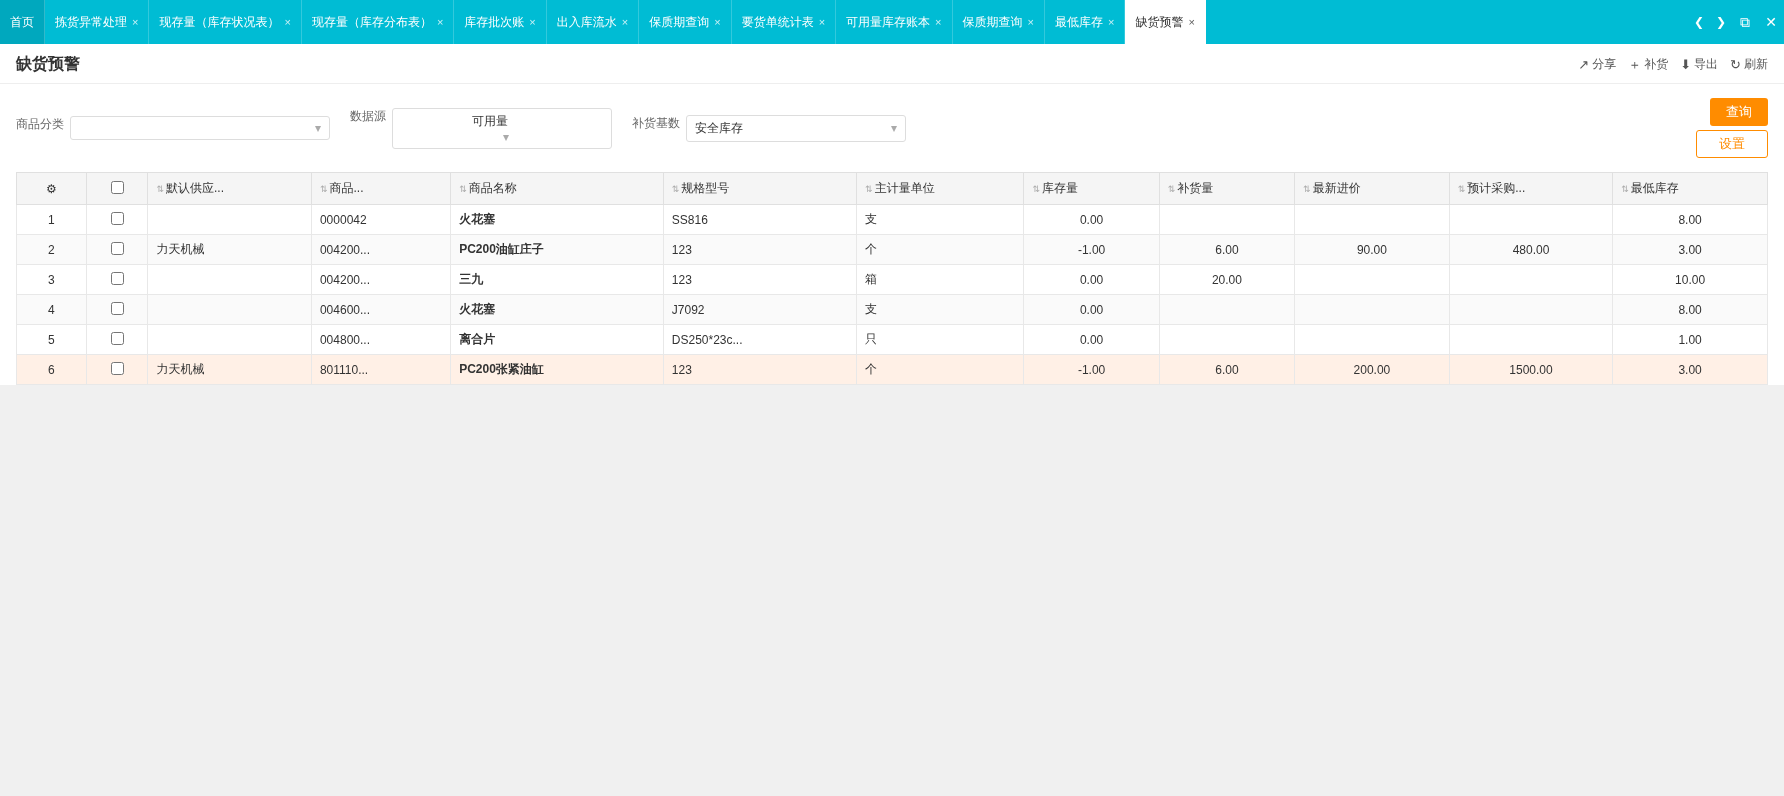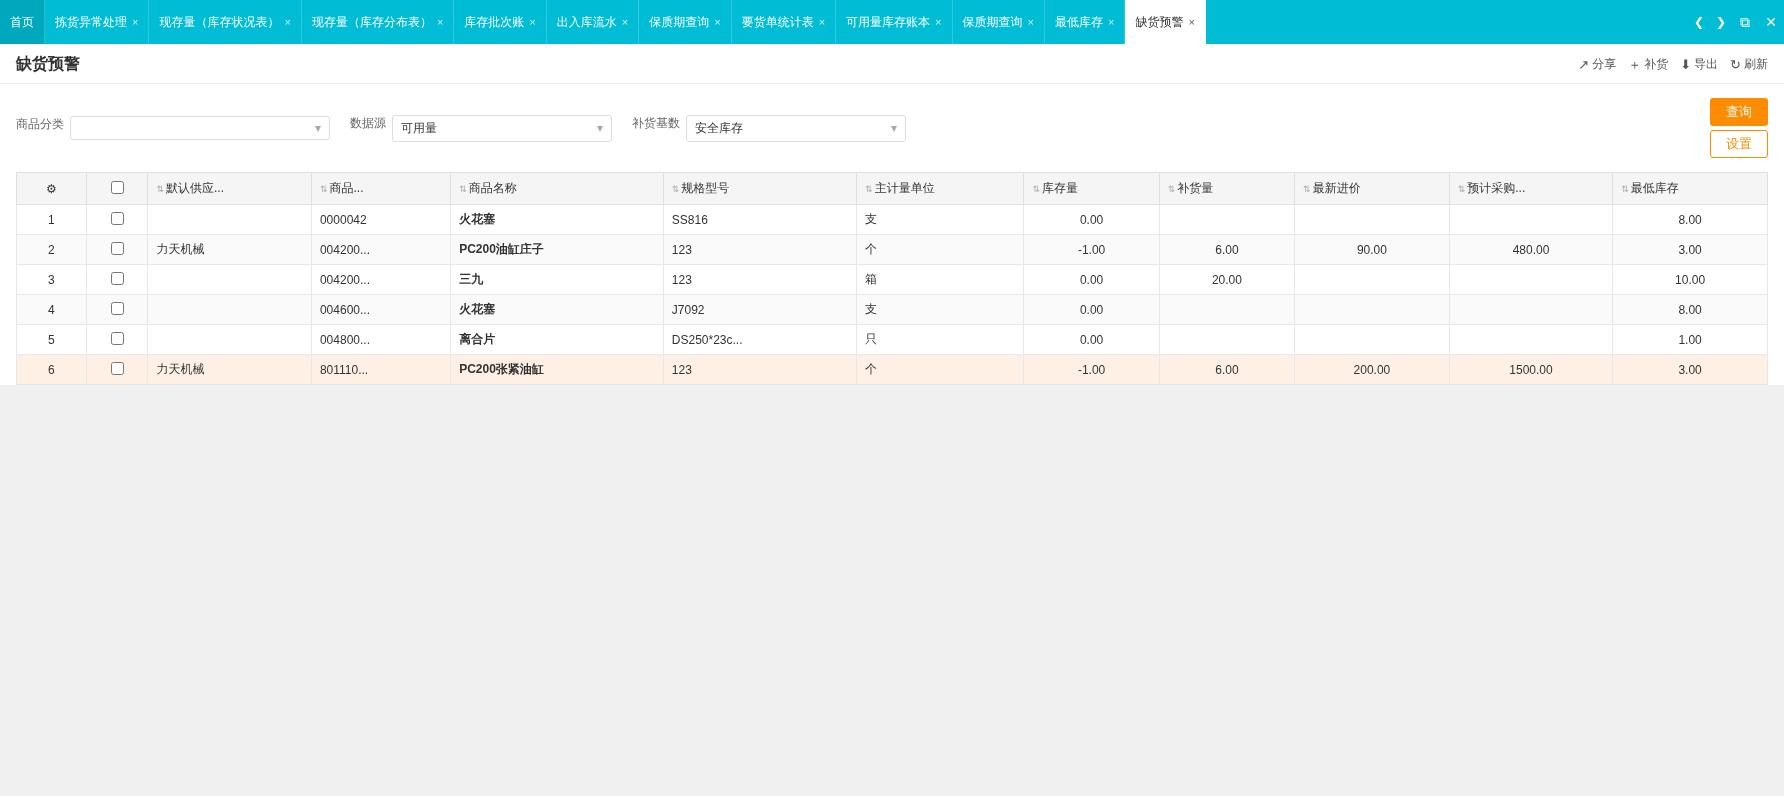--- a/index.html
+++ b/index.html
@@ -149,21 +149,21 @@
       padding: 5px 16px;
       cursor: pointer;
       font-size: 13px;
       margin-left: auto;
     }
     .btn-settings {
       background: #fff;
       color: #ff8c00;
       border: 1px solid #ff8c00;
       border-radius: 3px;
-      padding: 4px 15px;
+      padding: 4px 22px;
       cursor: pointer;
       font-size: 13px;
       margin-left: auto;
     }
     .right-buttons {
       display: flex;
       flex-direction: column;
       gap: 4px;
       margin-left: auto;
     }
@@ -321,21 +321,21 @@
   <div class="filter-area">
     <div class="filter-group">
       <span class="filter-label">商品分类</span>
       <div class="filter-select" style="min-width:260px;">
         <span class="filter-select-value"></span>
         <span class="arrow">▾</span>
       </div>
     </div>
     <div class="filter-group">
       <span class="filter-label">数据源</span>
-      <div class="filter-select" style="min-width:220px;">
+      <div class="filter-select" style="min-width:220px;flex-direction:column;">
         <span class="filter-select-value">可用量</span>
         <span class="arrow">▾</span>
       </div>
     </div>
     <div class="filter-group">
       <span class="filter-label">补货基数</span>
       <div class="filter-select" style="min-width:220px;">
         <span class="filter-select-value">安全库存</span>
         <span class="arrow">▾</span>
       </div>

